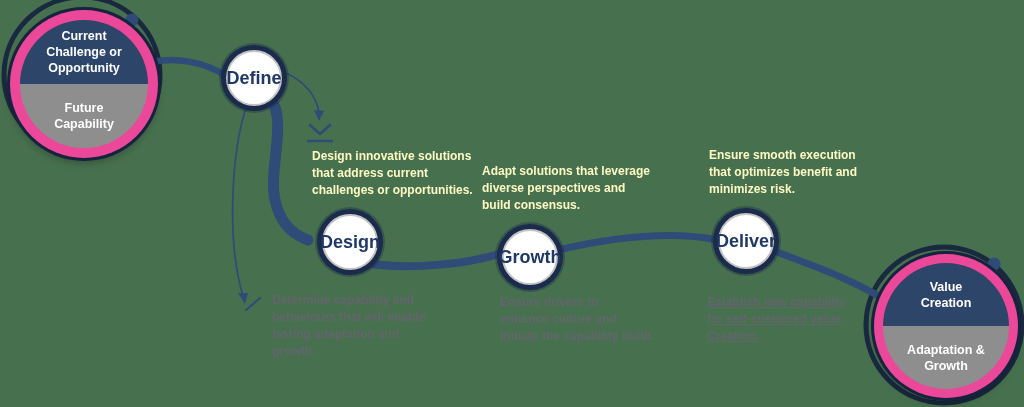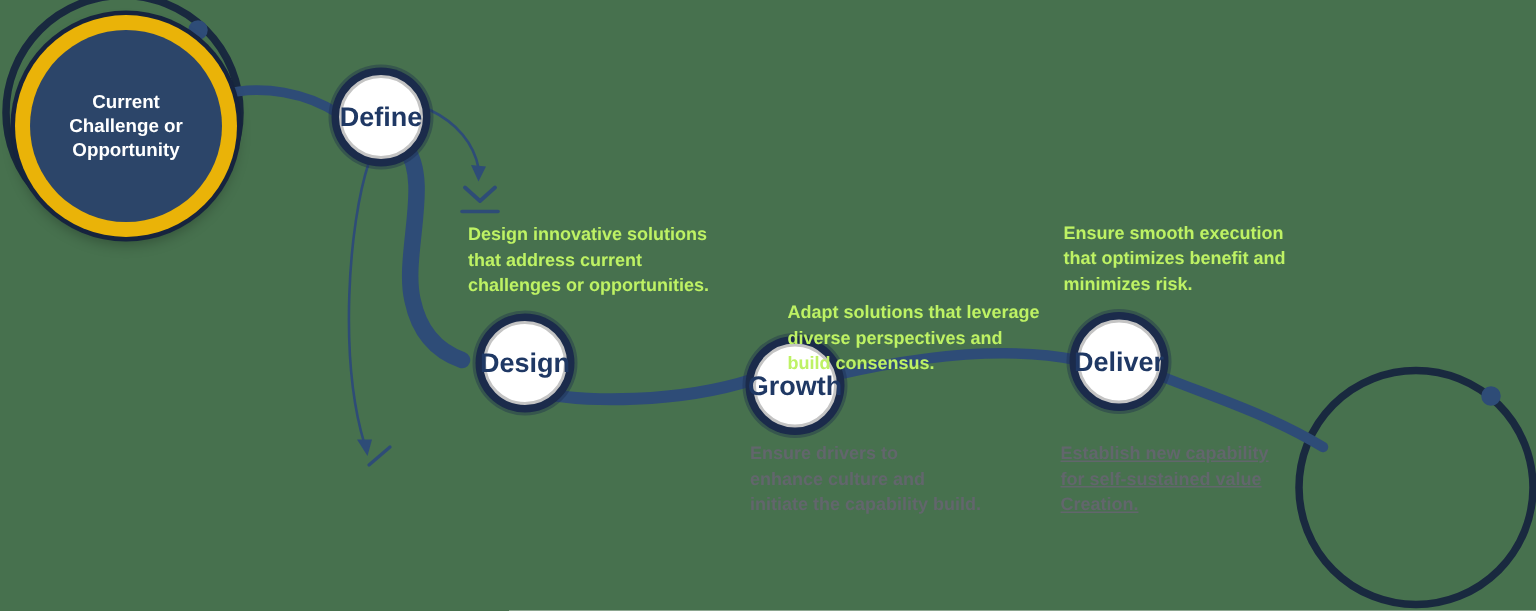--- a/index.html
+++ b/index.html
@@ -5,21 +5,21 @@
   html,body { margin:0; padding:0; }
   .canvas {
     position:relative; width:1024px; height:407px;
     background:#47714E; overflow:hidden;
     font-family:"Liberation Sans", sans-serif;
   }
   svg.wires { position:absolute; left:0; top:0; width:1024px; height:407px; }
 
   
   .big-node {
-    position:absolute; border-radius:50%; background:#eab308;
+    position:absolute; border-radius:50%; background:#ec4899;
     box-shadow:0 0 0 3px #16233E, 0 5px 9px rgba(0,0,0,.28);
     display:flex; align-items:center; justify-content:center;
   }
   .big-node.start { left:10px;  top:10px;  width:148px; height:148px; }
   .big-node.end   { left:874px; top:254px; width:144px; height:144px; }
   .big-split {
     width:128px; height:128px; border-radius:50%;
     overflow:hidden; display:flex; flex-direction:column;
   }
   .big-node.end .big-split { width:126px; height:126px; }
@@ -42,24 +42,24 @@
   #stage-define  { left:226px; top:50px;  }
   #stage-design  { left:294px; top:214px;margin-left:28px; }
   #stage-align   { left:502px; top:229px; }
   #stage-deliver { left:718px; top:213px;text-align:center; }
 
   
   .note {
     position:absolute; font-weight:bold; font-size:12px;
     line-height:17px; white-space:pre-line;
   }
-  .note.navy { color:#bef264; }
+  .note.navy { color:#fef9c3; }
   .note.gray { color:#62666C; }
   #note-design    { left:312px; top:148px; }
-  #note-adapt     { left:525px; top:163px;margin-top:37px; }
+  #note-adapt     { left:482px; top:163px; }
   #note-ensure    { left:709px; top:147px; }
   #note-determine { left:272px; top:292px; }
   #note-confirm   { left:500px; top:294px; }
   #note-establish { left:707px; top:294px;text-decoration:underline; }
 </style>
 </head>
 <body>
 
 <div class="canvas">
 
@@ -84,23 +84,33 @@
     <path d="M 246 108 C 232 150, 226 240, 243 296" fill="none" stroke="#2E4C77" stroke-width="1.7"></path>
     <path d="M 238 293 L 248 293 L 245 304 Z" fill="#2E4C77"></path>
     <path d="M 246 310 L 260 298" stroke="#2E4C77" stroke-width="2.2" stroke-linecap="round"></path>
   </svg>
 
   <div class="big-node start">
     <div class="big-split">
       <div class="half top">Current
 Challenge or
 Opportunity</div>
+      <div class="half bottom">Future
+Capability</div>
     </div>
   </div>
 
+  <div class="big-node end">
+    <div class="big-split">
+      <div class="half top">Value
+Creation</div>
+      <div class="half bottom">Adaptation &amp;
+Growth</div>
+    </div>
+  </div>
 
   <div class="stage" id="stage-define">
     <span>Define</span>
   </div>
   <div class="stage" id="stage-design">
     <span>Design</span>
   </div>
   <div class="stage" id="stage-align">
     <span>Growth</span>
   </div>
@@ -111,20 +121,24 @@
   <div class="note navy" id="note-design">Design innovative solutions
 that address current
 challenges or opportunities.</div>
   <div class="note navy" id="note-adapt">Adapt solutions that leverage
 diverse perspectives and
 build consensus.</div>
   <div class="note navy" id="note-ensure">Ensure smooth execution
 that optimizes benefit and
 minimizes risk.</div>
 
+  <div class="note gray" id="note-determine">Determine capability and
+behaviours that will enable
+lasting adaptation and
+growth.</div>
   <div class="note gray" id="note-confirm">Ensure drivers to
 enhance culture and
 initiate the capability build.</div>
   <div class="note gray" id="note-establish">Establish new capability
 for self-sustained value
 Creation.</div>
 
 </div>
 
 </body></html>

